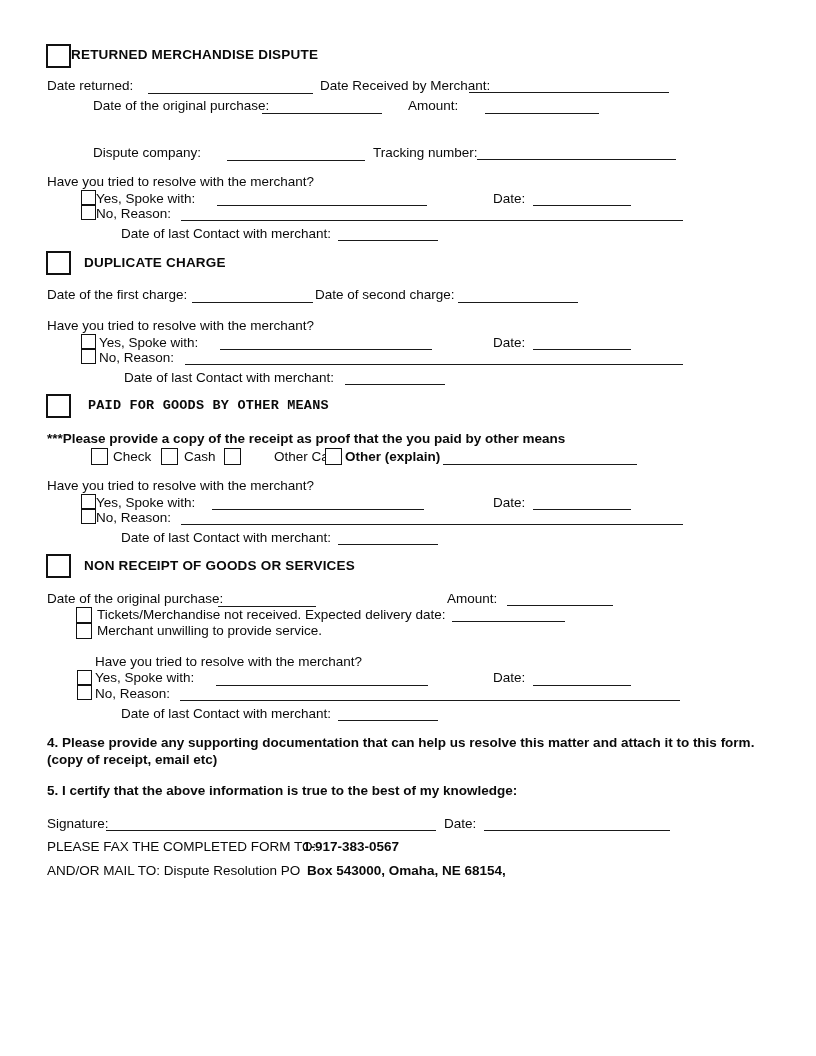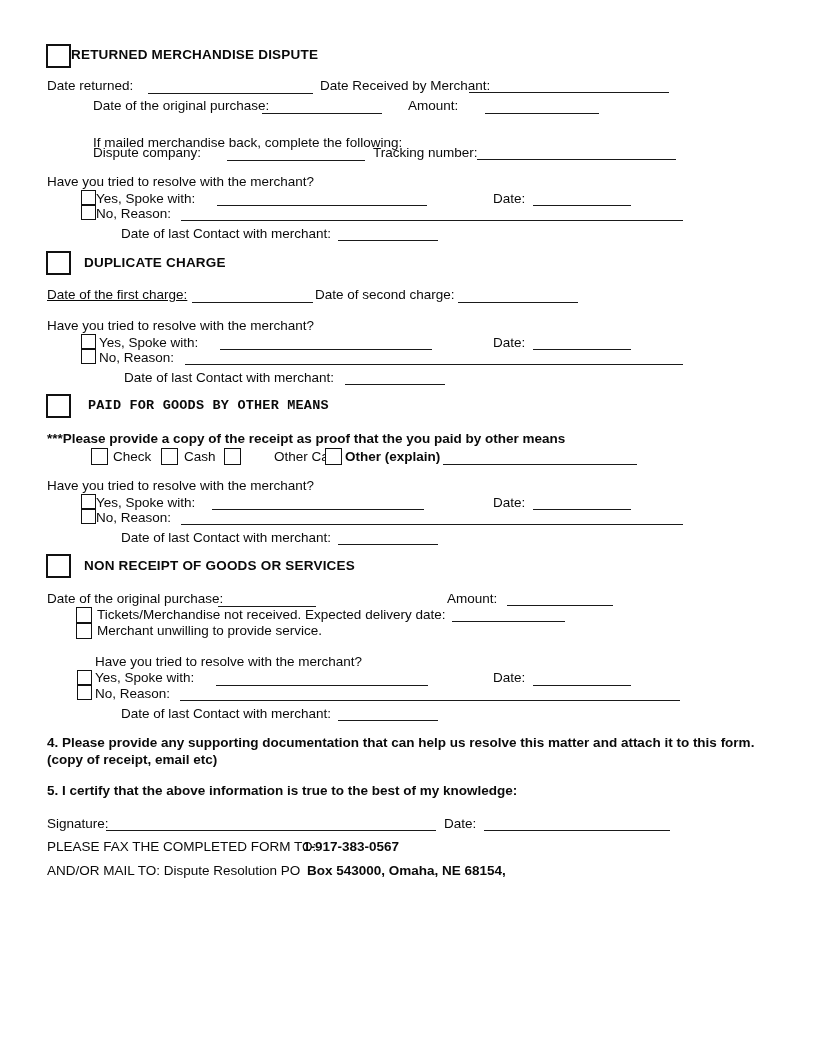--- a/index.html
+++ b/index.html
@@ -66,21 +66,20 @@
 
   <div class="t" style="left:320px; top:78px;">Date Received by Merchant:</div>
   <div class="line" style="left:469px; top:92px; width:200px;"></div>
 
   <div class="t" style="left:93px; top:98px;">Date of the original purchase:</div>
   <div class="line" style="left:262px; top:113px; width:120px;"></div>
 
   <div class="t" style="left:408px; top:98px;">Amount:</div>
   <div class="line" style="left:485px; top:113px; width:114px;"></div>
 
-  <div class="t" style="left:93px; top:135px;">If mailed merchandise back, complete the following:</div>
 
   <div class="t" style="left:93px; top:145px;">Dispute company:</div>
   <div class="line" style="left:227px; top:160px; width:138px;"></div>
 
   <div class="t" style="left:373px; top:145px;">Tracking number:</div>
   <div class="line" style="left:477px; top:159px; width:199px;"></div>
 
   <div class="t" style="left:47px; top:174px;">Have you tried to resolve with the merchant?</div>
 
   <div class="cb sm" style="left:81px; top:190px; width:15px; height:15px;"></div>
@@ -92,21 +91,21 @@
   <div class="cb sm" style="left:81px; top:205px; width:15px; height:15px;"></div>
   <div class="t" style="left:96px; top:206px;">No, Reason:</div>
   <div class="line" style="left:181px; top:220px; width:502px;"></div>
 
   <div class="t" style="left:121px; top:226px;">Date of last Contact with merchant:</div>
   <div class="line" style="left:338px; top:240px; width:100px;"></div>
 
   <div class="cb big" style="left:46px; top:251px; width:25px; height:24px;"></div>
   <div class="t hdr" style="left:84px; top:255px;">DUPLICATE CHARGE</div>
 
-  <div class="t" style="left:47px; top:287px;text-decoration:underline;">Date of the first charge:</div>
+  <div class="t" style="left:47px; top:287px;">Date of the first charge:</div>
   <div class="line" style="left:192px; top:302px; width:121px;"></div>
 
   <div class="t" style="left:315px; top:287px;">Date of second charge:</div>
   <div class="line" style="left:458px; top:302px; width:120px;"></div>
 
   <div class="t" style="left:47px; top:318px;">Have you tried to resolve with the merchant?</div>
 
   <div class="cb sm" style="left:81px; top:334px; width:15px; height:15px;"></div>
   <div class="t" style="left:99px; top:335px;">Yes, Spoke with:</div>
   <div class="line" style="left:220px; top:349px; width:212px;"></div>

